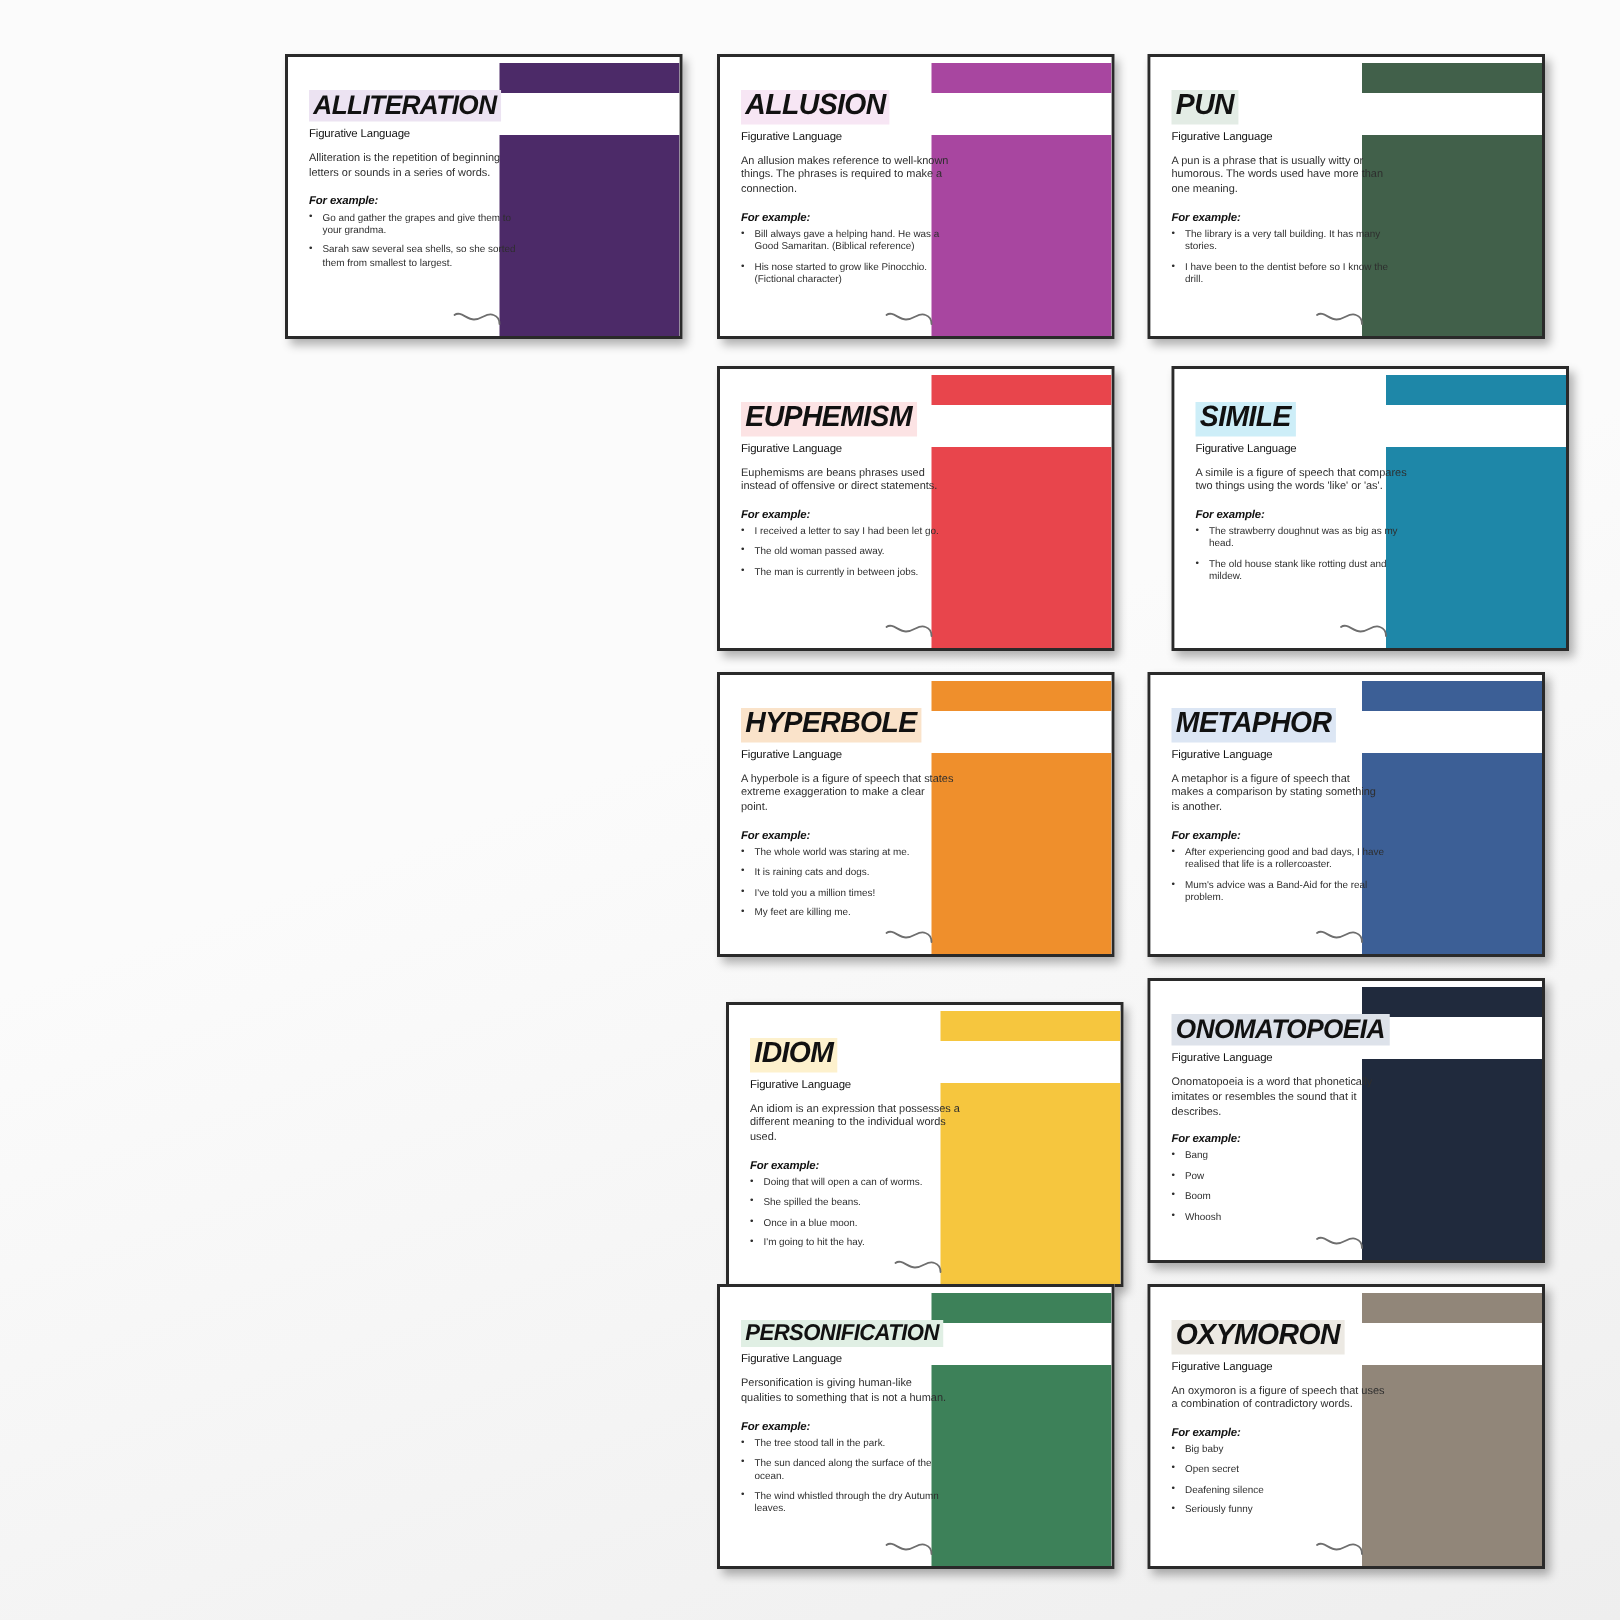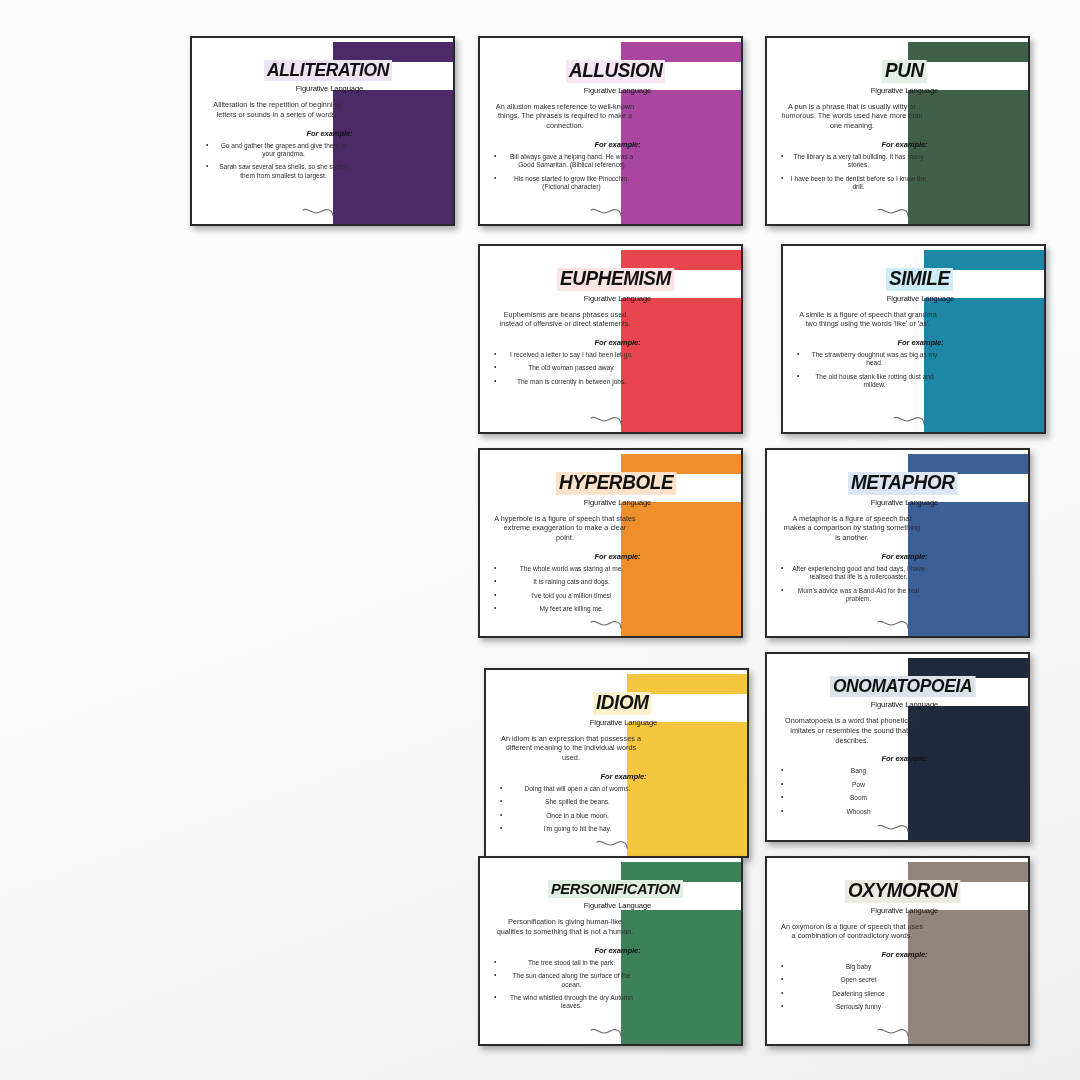--- a/index.html
+++ b/index.html
@@ -12,21 +12,20 @@
 
   body {
     font-family: "Liberation Sans", sans-serif;
     background: linear-gradient(160deg, #fbfbfb 0%, #f7f7f7 45%, #eeeeee 100%);
     position: relative;
   }
 
   #board {
     position: absolute;
     inset: 0;
-    text-align: center;
   }
 
   
   .card {
     position: absolute;
     background: #ffffff;
     border: 2px solid #2a2a2a;
     box-shadow: 3px 4px 6px rgba(0,0,0,0.30);
     overflow: hidden;
   }
@@ -182,21 +181,21 @@
           </ul></div>
         <svg class="squiggle" width="34" height="12" viewBox="0 0 34 12" style="left: 110px;">
           <path d="M1 4 C5 1, 9 7, 14 7 C20 7, 22 2, 27 4 C30 5, 31 8, 31 10" fill="none" stroke="#6e6e6e" stroke-width="1.2" stroke-linecap="round"></path>
         </svg>
       </div>
     </div>
     <div class="card" style="left: 765px; top: 244px; margin-left: 16px;">
       <div class="card-inner">
         <div class="top-strip" style="background: rgb(30, 135, 168);"></div>
         <div class="big-block" style="background: rgb(30, 135, 168);"></div>
-        <div class="text-col"><div class="title" style="background: rgb(205, 238, 248);">SIMILE</div><div class="subtitle">Figurative Language</div><div class="definition">A simile is a figure of speech that grandma two things using the words 'like' or 'as'.</div><div class="for-example">For example:</div><ul class="examples">
+        <div class="text-col"><div class="title" style="background: rgb(205, 238, 248);">SIMILE</div><div class="subtitle">Figurative Language</div><div class="definition">A simile is a figure of speech that compares two things using the words 'like' or 'as'.</div><div class="for-example">For example:</div><ul class="examples">
             <li>The strawberry doughnut was as big as my head.</li>
             <li>The old house stank like rotting dust and mildew.</li>
           </ul></div>
         <svg class="squiggle" width="34" height="12" viewBox="0 0 34 12" style="left: 110px;">
           <path d="M1 4 C5 1, 9 7, 14 7 C20 7, 22 2, 27 4 C30 5, 31 8, 31 10" fill="none" stroke="#6e6e6e" stroke-width="1.2" stroke-linecap="round"></path>
         </svg>
       </div>
     </div>
     <div class="card" style="left: 478px; top: 448px;">
       <div class="card-inner">

